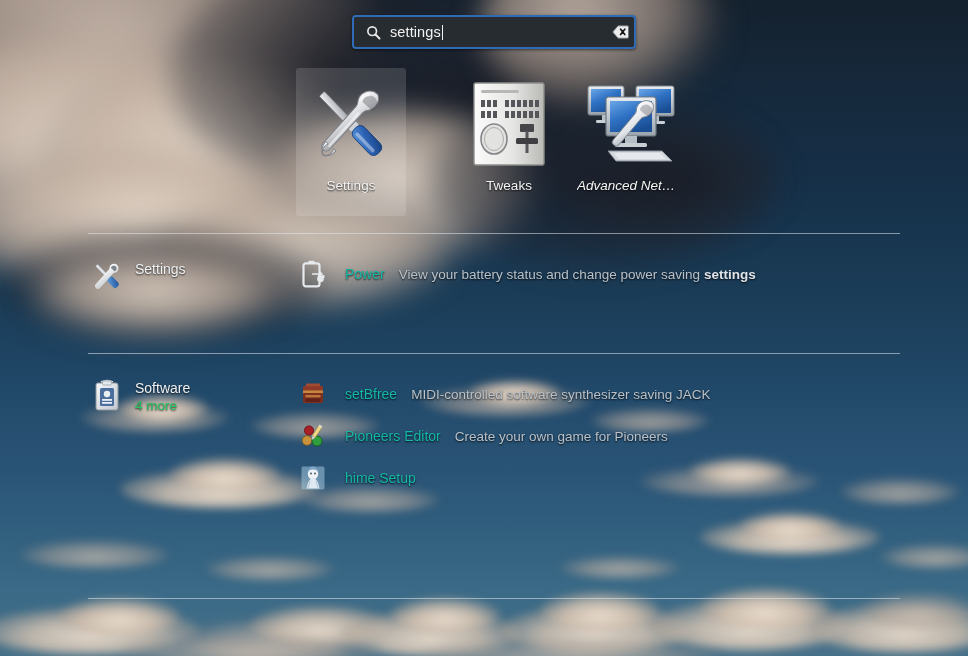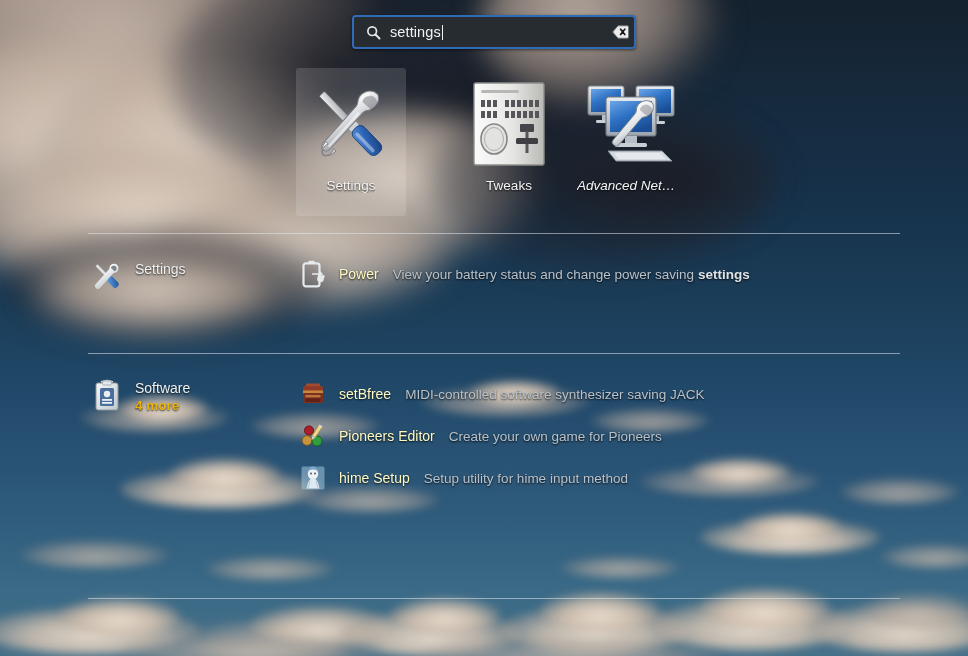--- a/index.html
+++ b/index.html
@@ -124,35 +124,34 @@
     display:flex; align-items:flex-start;
     width:205px;
   }
   .cat-ico { width:38px; height:38px; display:flex; align-items:center; justify-content:center; flex:0 0 38px; }
   .cat-text { margin-left:9px; padding-top:3px; }
   .cat-name {
     color:#eef1f3; font-size:14px; line-height:17px;
     text-shadow:0 1px 2px rgba(0,0,0,0.8);
   }
   .cat-more {
-    color:#eab308; font-size:13.5px; line-height:18px;
+    color:#22c55e; font-size:13.5px; line-height:18px;
     text-shadow:0 1px 2px rgba(0,0,0,0.8);
-    font-weight:bold;
   }
 
   .rows { position:absolute; left:296px; width:640px; }
   .row {
     display:flex; align-items:center;
     height:42px;
     cursor:pointer;
   }
   .row-ico { width:34px; height:34px; flex:0 0 34px; display:flex; align-items:center; justify-content:center; }
   .row-name {
-    color:#fef9c3; font-size:14px;
-    margin-left:9px;
+    color:#14b8a6; font-size:14px;
+    margin-left:15px;
     white-space:nowrap;
     text-shadow:0 1px 2px rgba(0,0,0,0.85);
   }
   .row-desc {
     color:#b9c2ca; font-size:13.5px;
     margin-left:14px;
     white-space:nowrap;
     text-shadow:0 1px 2px rgba(0,0,0,0.85);
   }
   .row-desc b { color:#dde3e8; font-weight:bold; }
@@ -498,18 +497,17 @@
             <rect x="1.5" y="1.5" width="23" height="23" rx="1.5" fill="#9fc4dd" opacity="0.55"></rect>
             <ellipse cx="13" cy="9" rx="5.2" ry="5.6" fill="#eef2f6"></ellipse>
             <path d="M7.5 6.5 q2-5 5.5-5 q3.5 0 5.5 5 q-2.5-2-5.5-2 q-3 0-5.5 2 Z" fill="#7fa7c9"></path>
             <path d="M13 12.5 q-5 1.5 -6.5 11 h13 q-1.5-9.5 -6.5-11 Z" fill="#dfe9f2"></path>
             <path d="M10 16 l-2 7 M16 16 l2 7" stroke="#b6cadb" stroke-width="1.1"></path>
             <circle cx="11" cy="8.5" r="0.9" fill="#3c4a57"></circle>
             <circle cx="15" cy="8.5" r="0.9" fill="#3c4a57"></circle>
           </svg>
         </span>
         <span class="row-name">hime Setup</span>
-        <span class="row-desc"><span>Setup utility for hime input method</span><b></b></span>
       </div>
     </div>
   </div>
 
 </div>
 
 </body></html>

